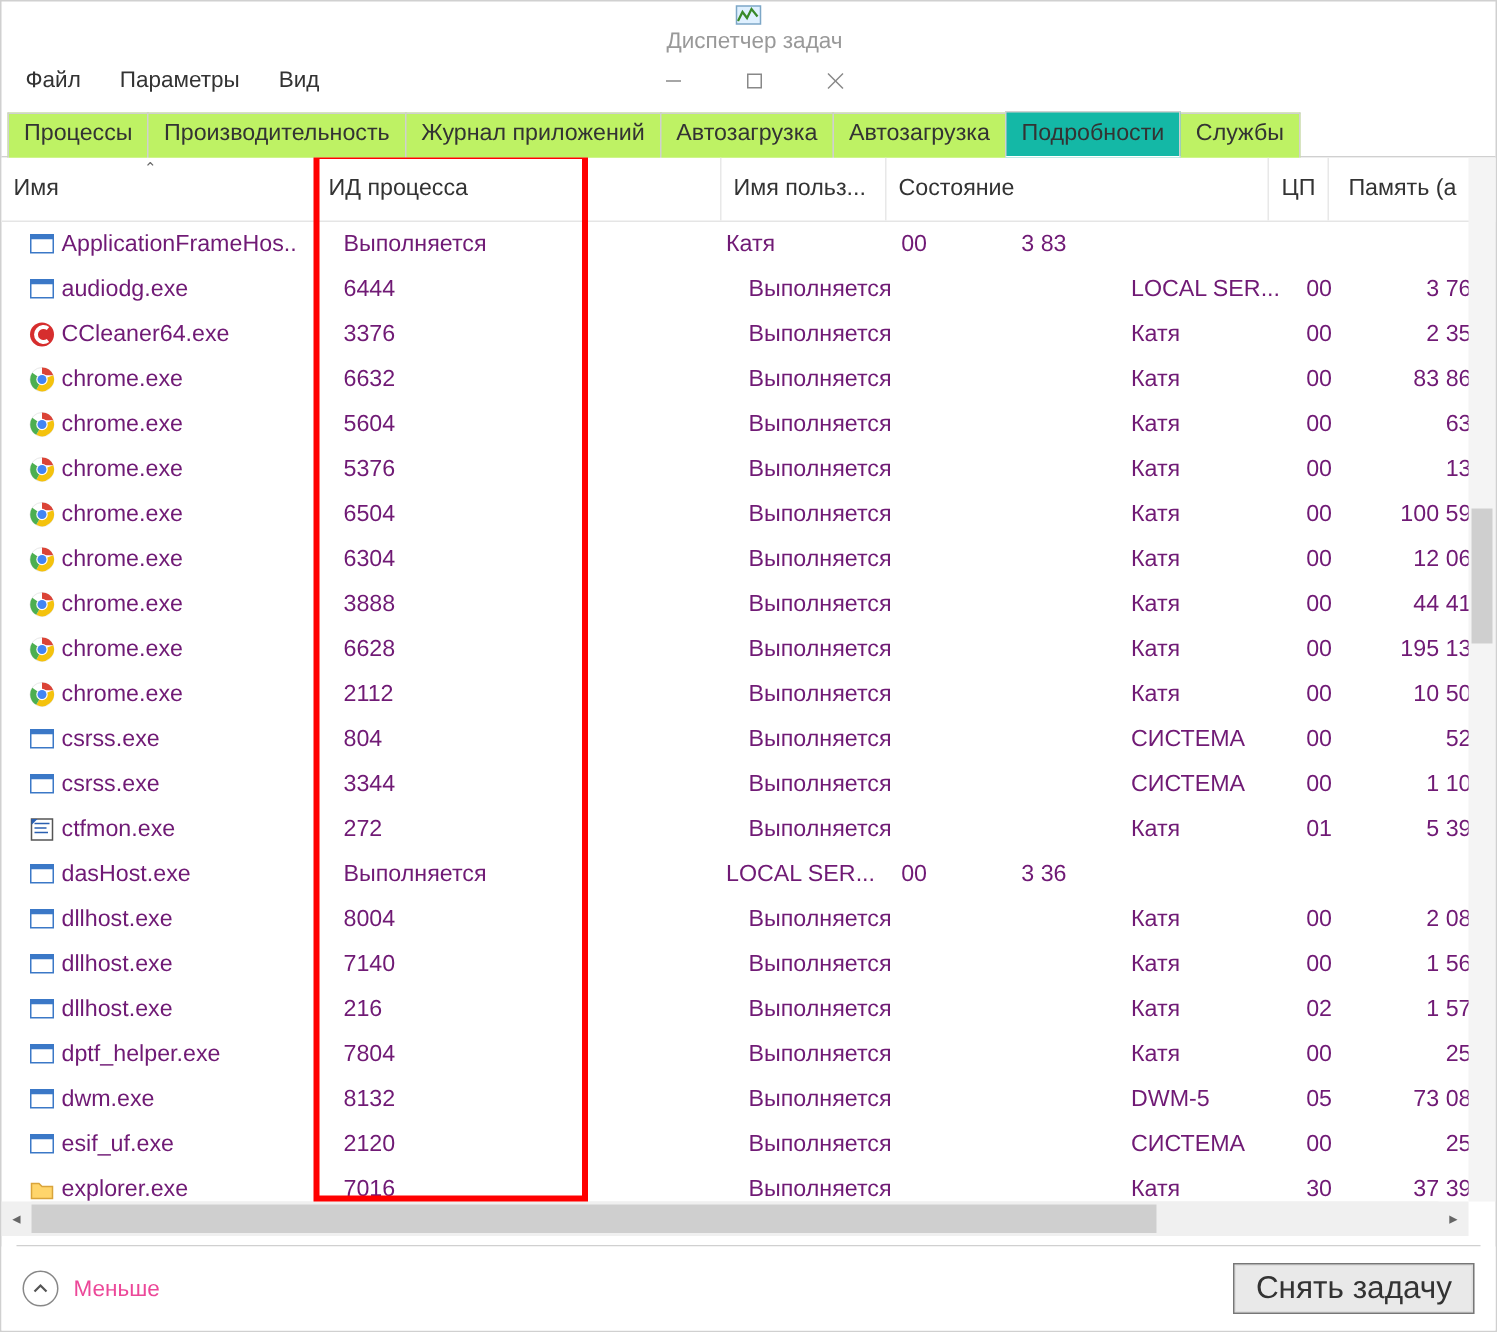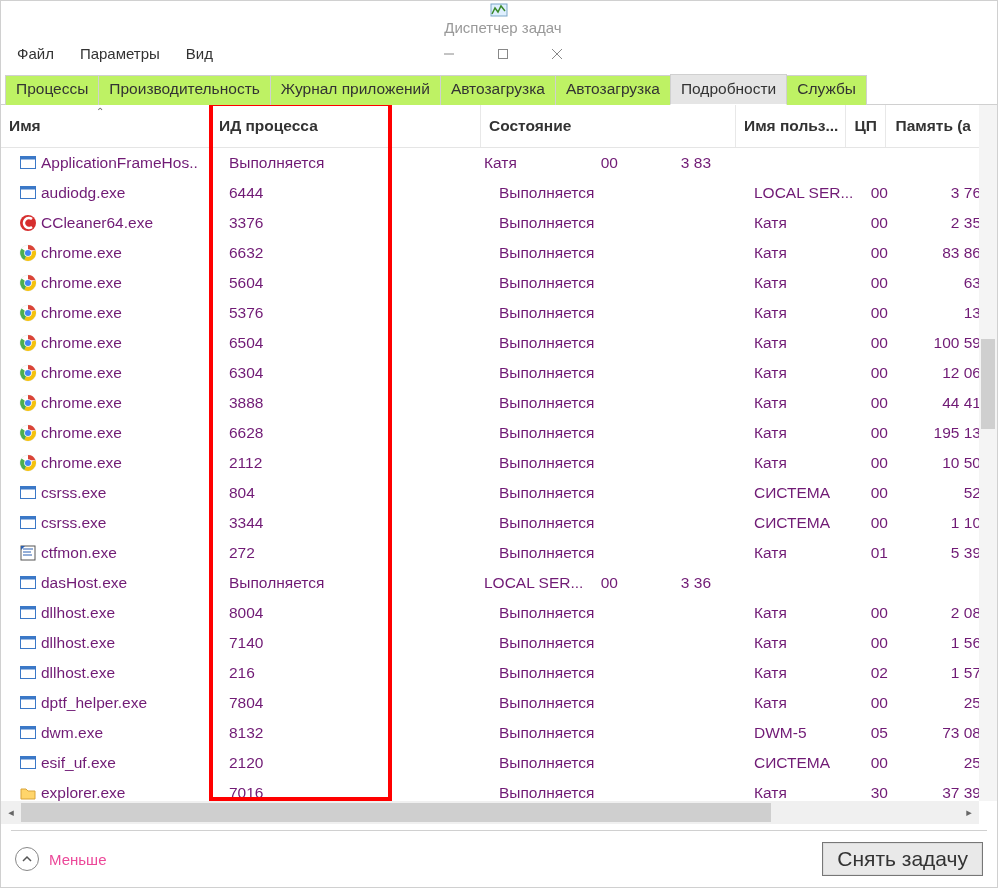--- a/index.html
+++ b/index.html
@@ -64,21 +64,21 @@
     border-bottom: none;
     background: #bef264;
     margin-right: -1px;
     position: relative;
     top: 1px;
     font-size: 15.5px;
     color: #333;
   }
   .tab.inactive { top: 2px; padding-top: 4px; }
   .tab.active {
-    background: #e5e5e5;
+    background: #14b8a6;
     border-bottom: 1px solid #fff;
     z-index: 2;
   }
   
   .table-area {
     flex: 1;
     position: relative;
     overflow: hidden;
     border-top: 0;
   }
@@ -93,21 +93,20 @@
     position: relative;
   }
   .header-row .hcell {
     padding: 0 8px;
     border-right: 1px solid #e8e8e8;
     height: 100%;
     display: flex; align-items: center;
     white-space: nowrap;
     overflow: hidden;
     text-overflow: ellipsis;
-    font-weight: bold;
   }
   .header-row .hcell:last-child { border-right: none; }
   .sort-indicator {
     position: absolute;
     top: 1px; left: 95px;
     font-size: 10px; color: #666;
   }
   .rows {
     position: relative;
     height: calc(100% - 43px - 23px);
@@ -257,22 +256,22 @@
         <div class="tab active">Подробности</div>
         <div class="tab inactive">Службы</div>
       </div>
   </div>
 
   <div class="table-area" style="position:relative;">
     <div class="header-row">
       <span class="sort-indicator">⌃</span>
       <div class="hcell col-name">Имя</div>
       <div class="hcell col-pid">ИД процесса</div>
+      <div class="hcell col-user ellip">Имя польз...</div>
       <div class="hcell col-state">Состояние</div>
-      <div class="hcell col-user ellip">Имя польз...</div>
       <div class="hcell col-cpu">ЦП</div>
       <div class="hcell col-mem ellip">Память (а</div>
     </div>
     <div class="rows" id="rows">
         <div class="row">
           <div class="cell col-name">
             <span class="proc-icon">
               <svg width="18" height="18" viewBox="0 0 18 18">
                 <rect x="1.5" y="2.5" width="15" height="12" fill="#fff" stroke="#3b78c7"></rect>
                 <rect x="1.5" y="2.5" width="15" height="3" fill="#3b78c7"></rect>

